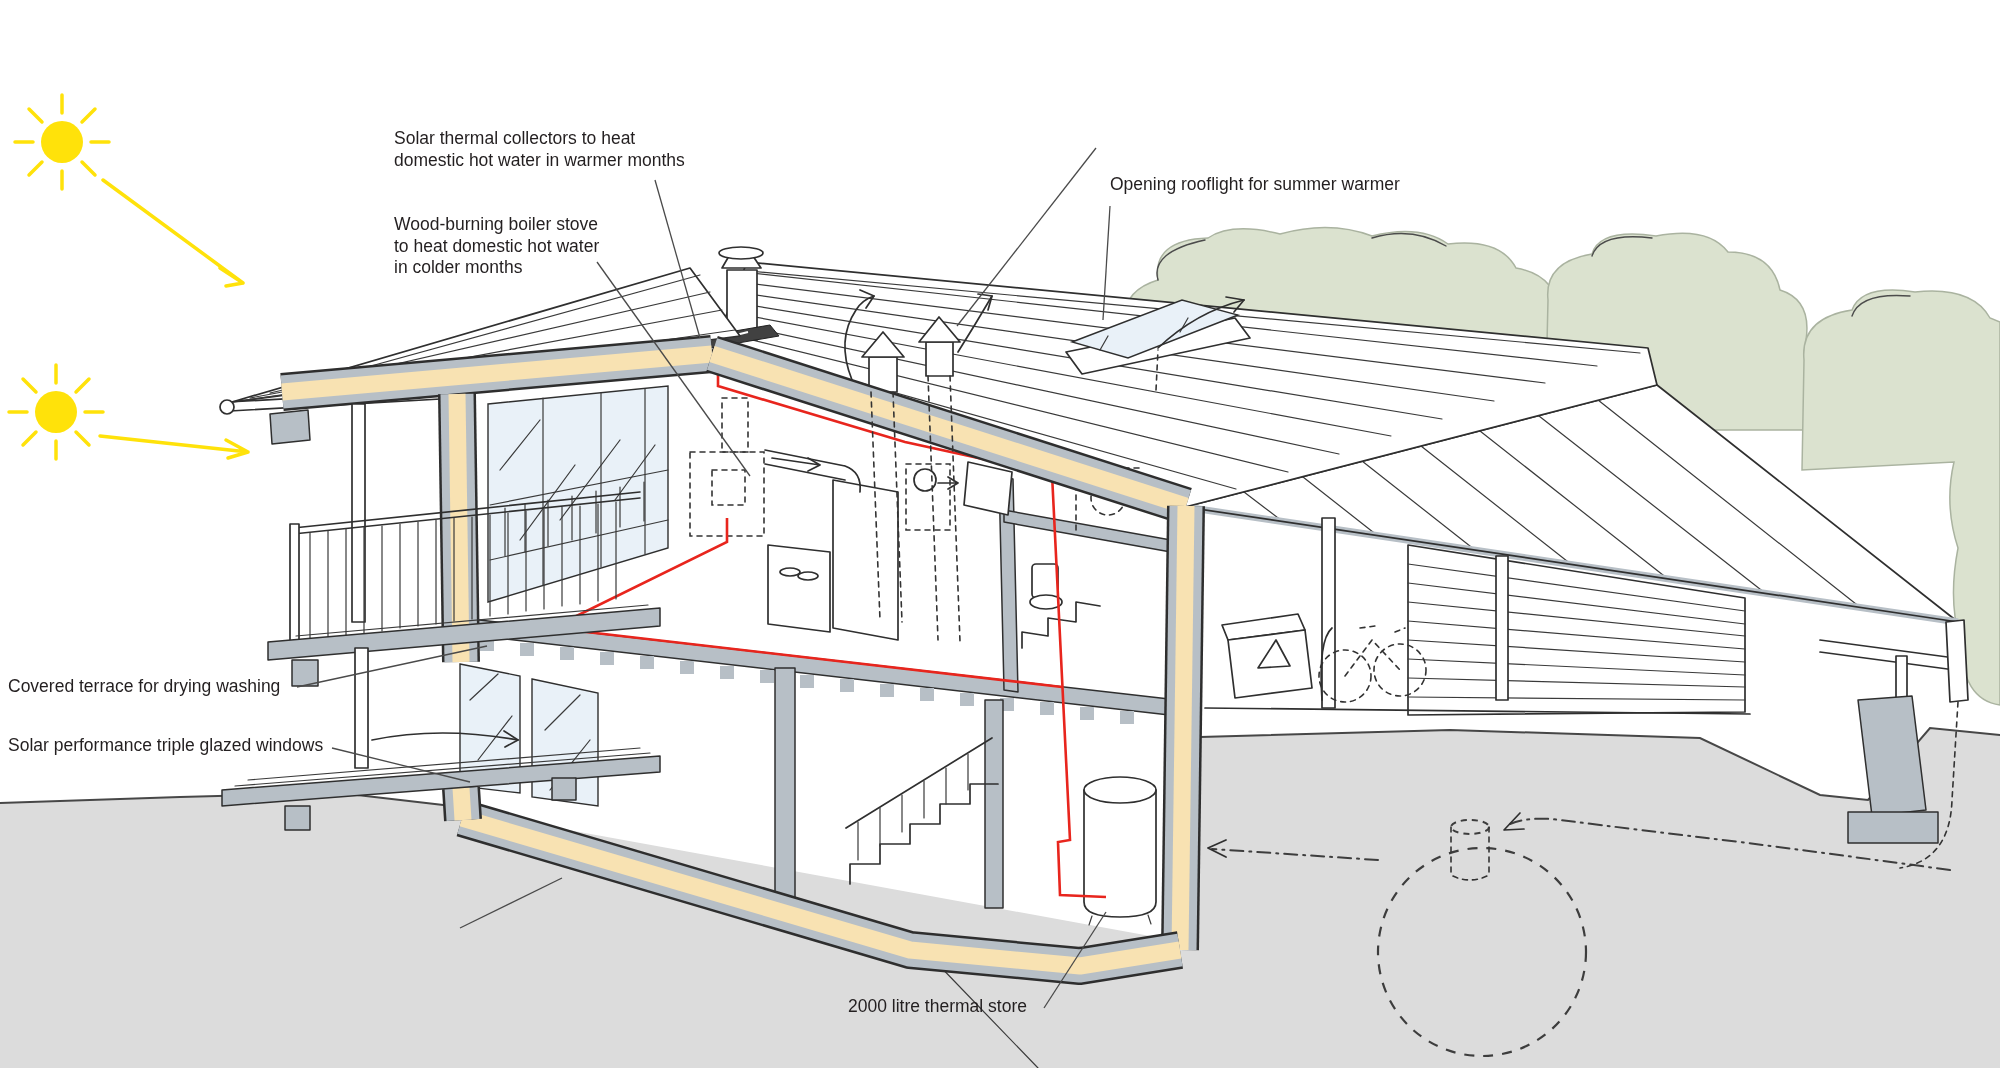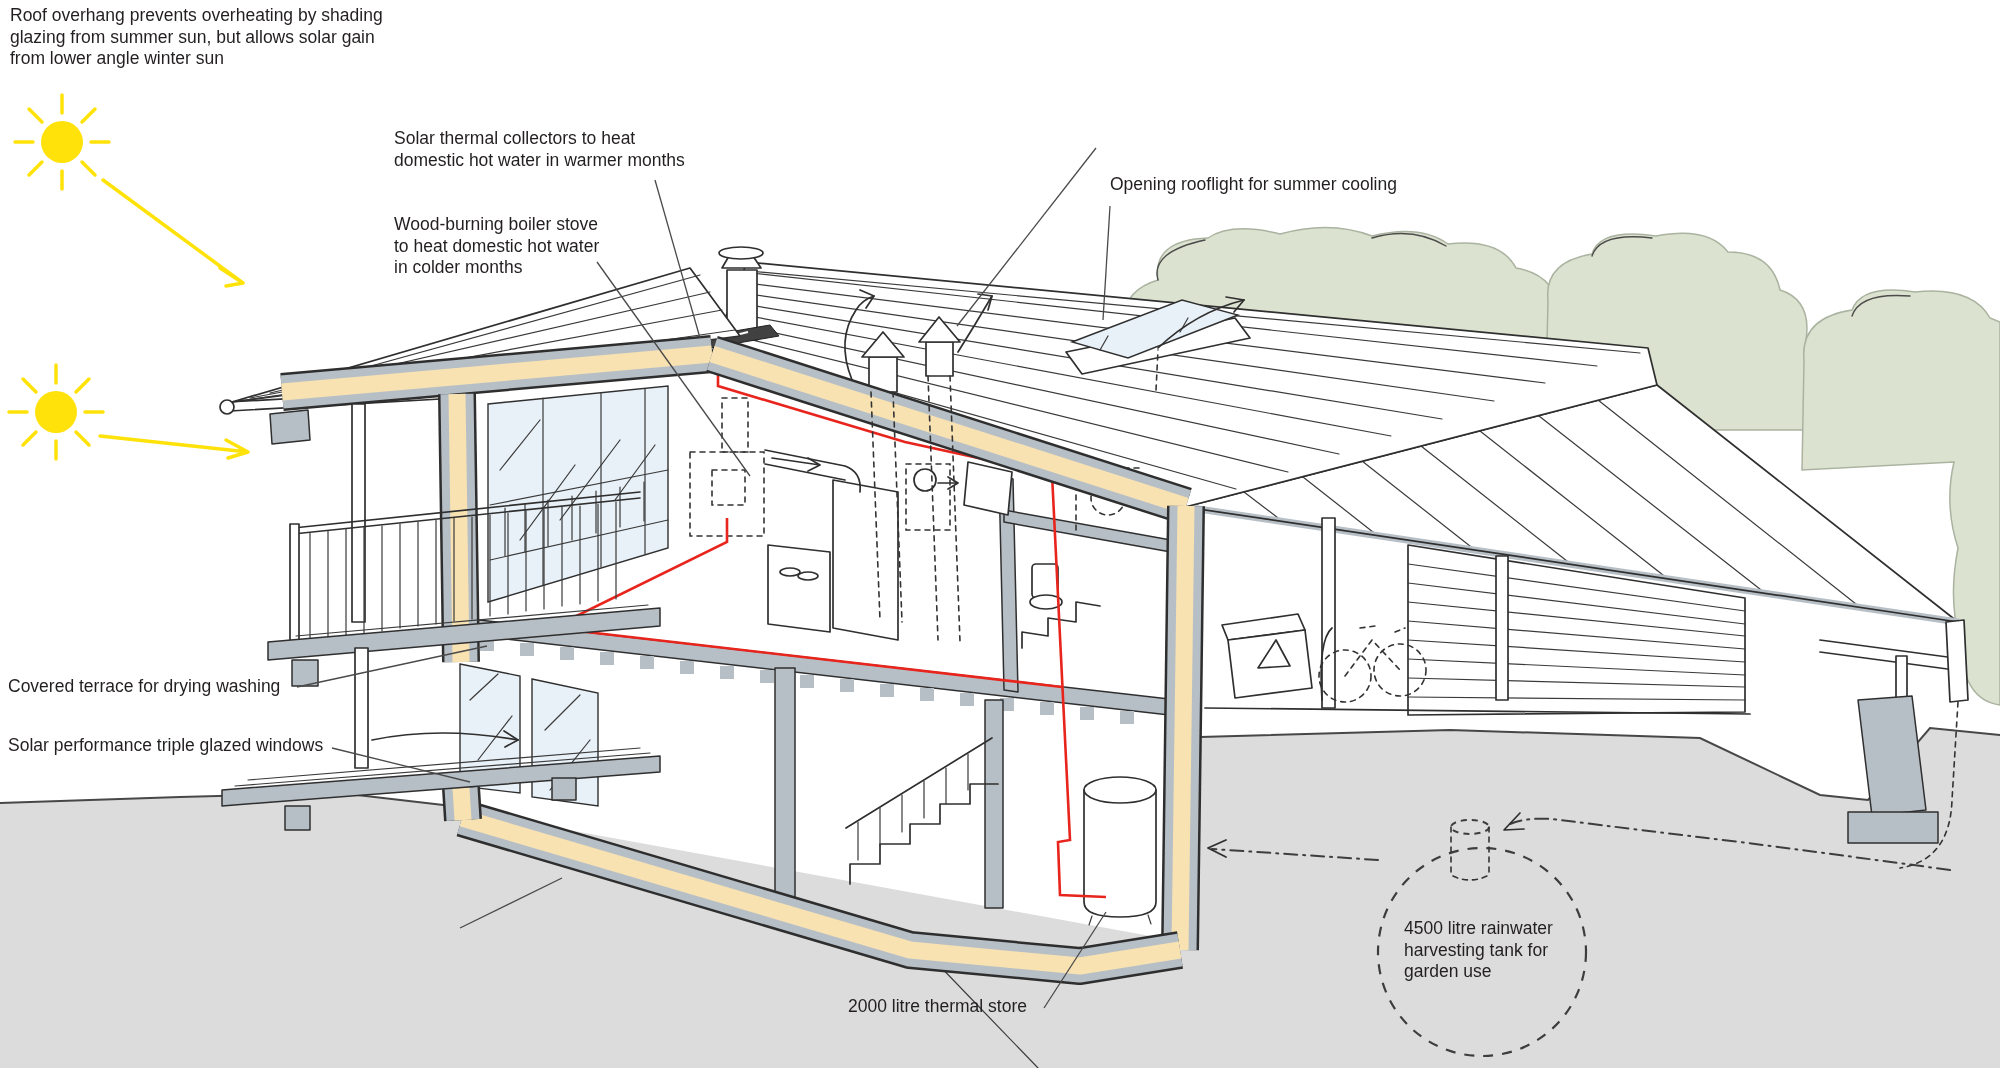--- a/index.html
+++ b/index.html
@@ -292,28 +292,22 @@
     <path class="ldr" d="M597,262 L750,476"></path>
     <path class="ldr" d="M1096,148 L957,326"></path>
     <path class="ldr" d="M1110,206 L1103,320"></path>
     <path class="ldr" d="M297,687 L487,646"></path>
     <path class="ldr" d="M332,748 L470,782"></path>
     <path class="ldr" d="M460,928 L562,878"></path>
     <path class="ldr" d="M1044,1008 L1106,912"></path>
   </g>
 </svg>
 
-  <div class="label" style="left:10px;top:5px;">Roof overhang prevents overheating by shading
-glazing from summer sun, but allows solar gain
-from lower angle winter sun</div>
   <div class="label" style="left:394px;top:128px;">Solar thermal collectors to heat
 domestic hot water in warmer months</div>
   <div class="label" style="left:394px;top:214px;">Wood-burning boiler stove
 to heat domestic hot water
 in colder months</div>
-  <div class="label" style="left:1110px;top:174px;">Opening rooflight for summer cooling</div>
+  <div class="label" style="left:1110px;top:174px;">Opening rooflight for summer warmer</div>
   <div class="label" style="left:8px;top:676px;text-align:right;">Covered terrace for drying washing</div>
   <div class="label" style="left:8px;top:735px;">Solar performance triple glazed windows</div>
   <div class="label" style="left:848px;top:996px;">2000 litre thermal store</div>
-  <div class="label" style="left:1404px;top:918px;">4500 litre rainwater
-harvesting tank for
-garden use</div>
 </div>
 
 </body></html>

